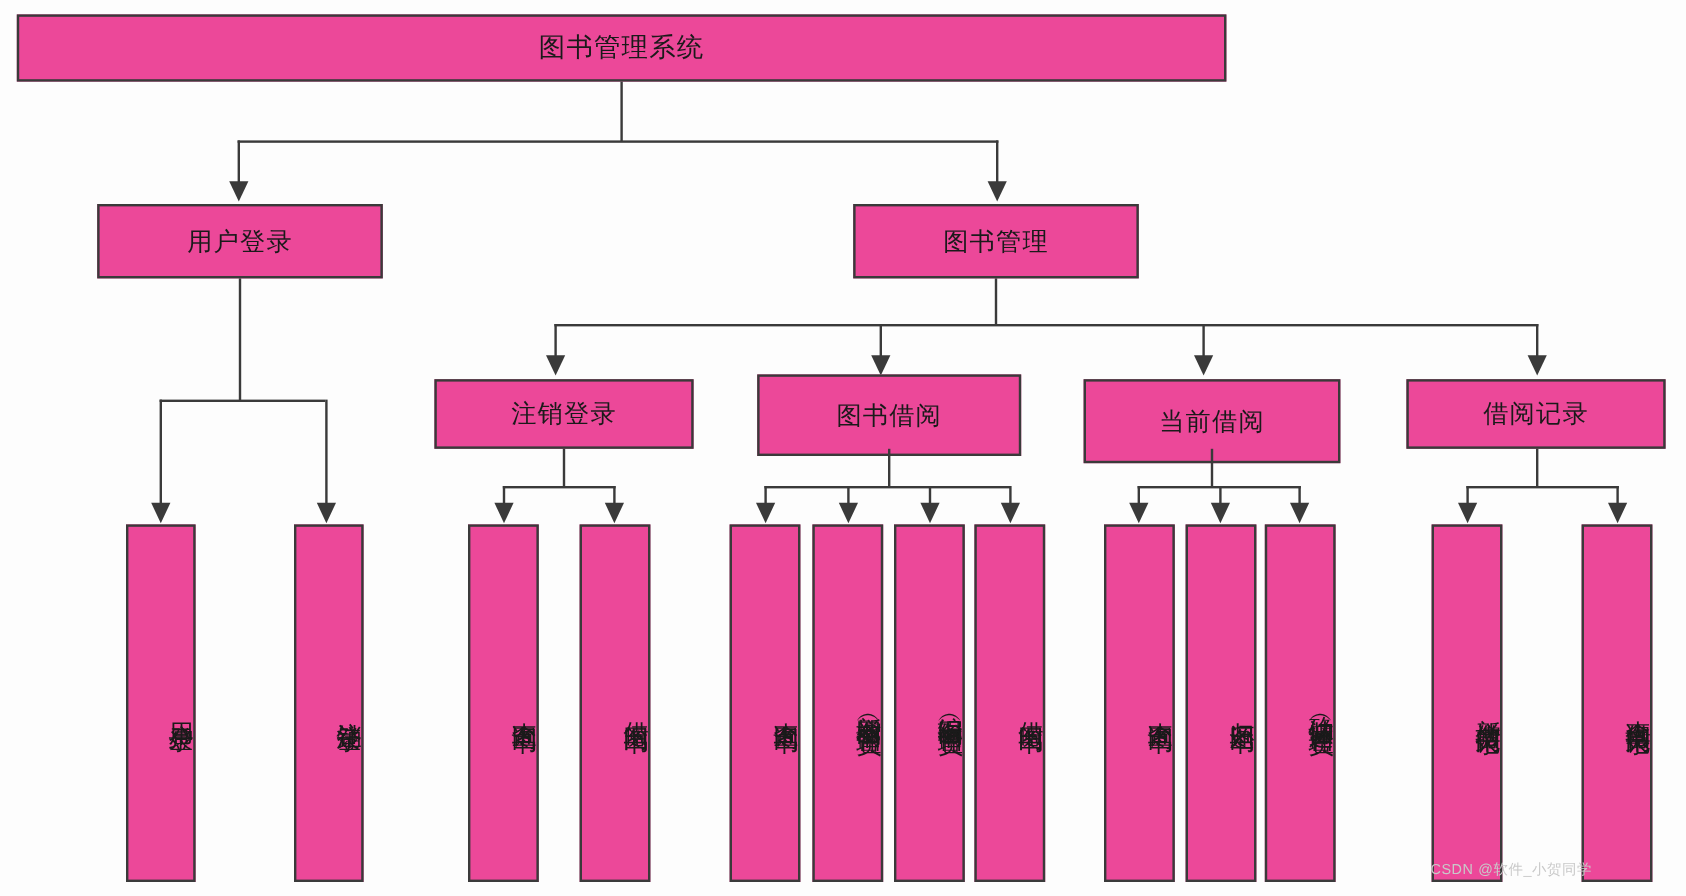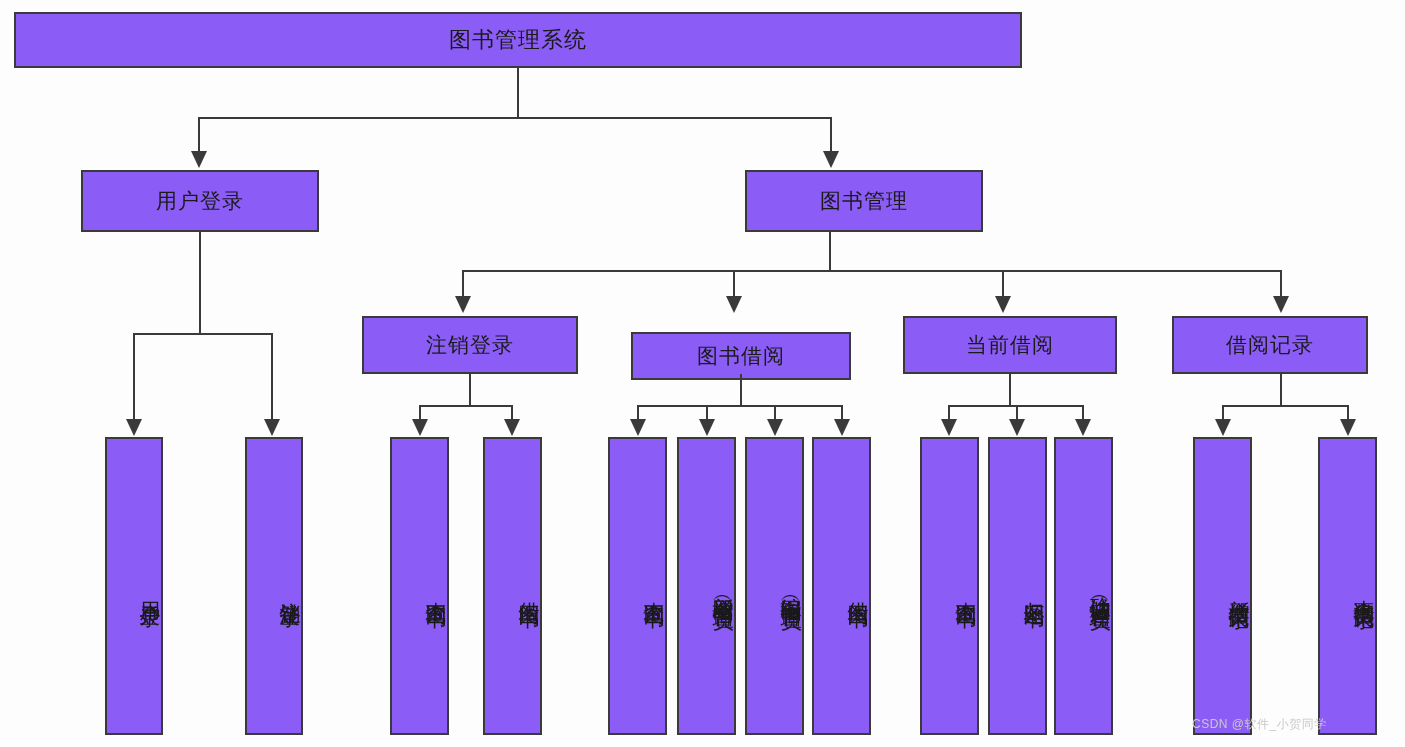--- a/index.html
+++ b/index.html
@@ -13,21 +13,21 @@
     height: 747px;
     background: #fdfdfd;
     font-family: "Liberation Sans", "DejaVu Sans", sans-serif;
     overflow: hidden;
   }
   
   .node {
     position: absolute;
     box-sizing: border-box;
     border: 2px solid #3a3a3a;
-    background: #8b5cf6;
+    background: #ec4899;
     display: flex;
     align-items: center;
     justify-content: center;
     color: #1a1a1a;
   }
   .node.horizontal {
     font-size: 21px;
     letter-spacing: 1px;
   }
   .node.vertical {
@@ -86,21 +86,21 @@
 
   <div class="vline" style="left:517px; top:68px; height:50px;"></div>
   <div class="hline" style="left:198px; top:117px; width:634px;"></div>
   <div class="vline" style="left:198px; top:117px; height:35px;"></div>
   <div class="arrow" style="left:191px; top:151px;"></div>
   <div class="vline" style="left:830px; top:117px; height:35px;"></div>
   <div class="arrow" style="left:823px; top:151px;"></div>
 
   <div class="node horizontal" style="left:81px; top:170px; width:238px; height:62px;">用户登录</div>
 
-  <div class="node horizontal" style="left:711px; top:170px; width:238px; height:62px;margin-left:34px;">图书管理</div>
+  <div class="node horizontal" style="left:711px; top:170px; width:238px; height:62px;">图书管理</div>
 
   <div class="vline" style="left:199px; top:232px; height:102px;"></div>
   <div class="hline" style="left:133px; top:333px; width:138px;"></div>
   <div class="vline" style="left:133px; top:333px; height:87px;"></div>
   <div class="arrow" style="left:126px; top:419px;"></div>
   <div class="vline" style="left:271px; top:333px; height:87px;"></div>
   <div class="arrow" style="left:264px; top:419px;"></div>
 
   <div class="vline" style="left:829px; top:232px; height:39px;"></div>
   <div class="hline" style="left:462px; top:270px; width:820px;"></div>
@@ -108,25 +108,25 @@
   <div class="arrow" style="left:455px; top:296px;"></div>
   <div class="vline" style="left:733px; top:270px; height:27px;"></div>
   <div class="arrow" style="left:726px; top:296px;"></div>
   <div class="vline" style="left:1002px; top:270px; height:27px;"></div>
   <div class="arrow" style="left:995px; top:296px;"></div>
   <div class="vline" style="left:1280px; top:270px; height:27px;"></div>
   <div class="arrow" style="left:1273px; top:296px;"></div>
 
   <div class="node horizontal" style="left:362px; top:316px; width:216px; height:58px;">注销登录</div>
 
-  <div class="node horizontal" style="left:631px; top:332px; width:220px; height:48px;">图书借阅</div>
-
-  <div class="node horizontal" style="left:903px; top:316px; width:214px; height:58px;">当前借阅</div>
-
-  <div class="node horizontal" style="left:1172px; top:316px; width:196px; height:58px;">借阅记录</div>
+  <div class="node horizontal" style="left:631px; top:312px; width:220px; height:68px;">图书借阅</div>
+
+  <div class="node horizontal" style="left:903px; top:316px; width:214px; height:70px;">当前借阅</div>
+
+  <div class="node horizontal" style="left:1172px; top:316px; width:216px; height:58px;">借阅记录</div>
 
   <div class="vline" style="left:469px; top:374px; height:32px;"></div>
   <div class="hline" style="left:419px; top:405px; width:94px;"></div>
   <div class="vline" style="left:419px; top:405px; height:16px;"></div>
   <div class="arrow" style="left:412px; top:419px;"></div>
   <div class="vline" style="left:511px; top:405px; height:16px;"></div>
   <div class="arrow" style="left:504px; top:419px;"></div>
 
   <div class="vline" style="left:740px; top:374px; height:32px;"></div>
   <div class="hline" style="left:637px; top:405px; width:205px;"></div>

